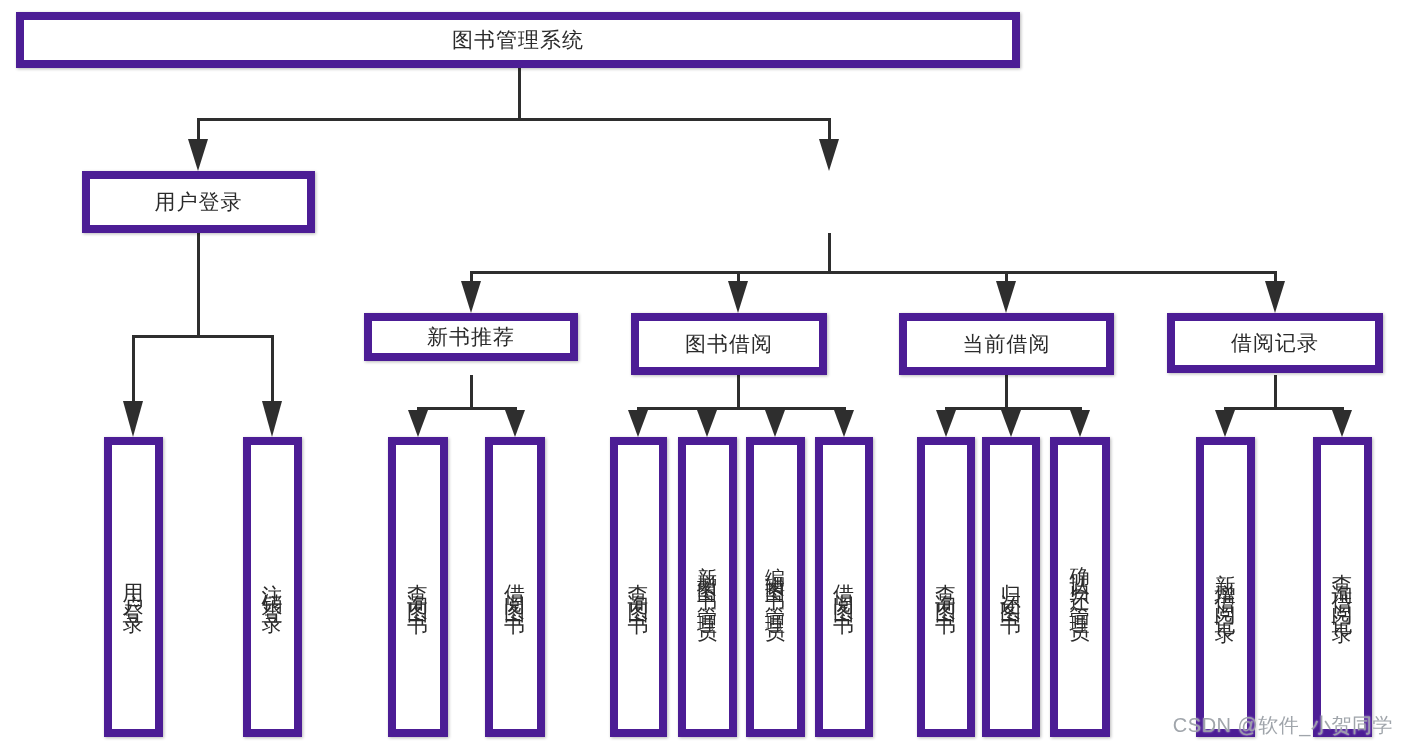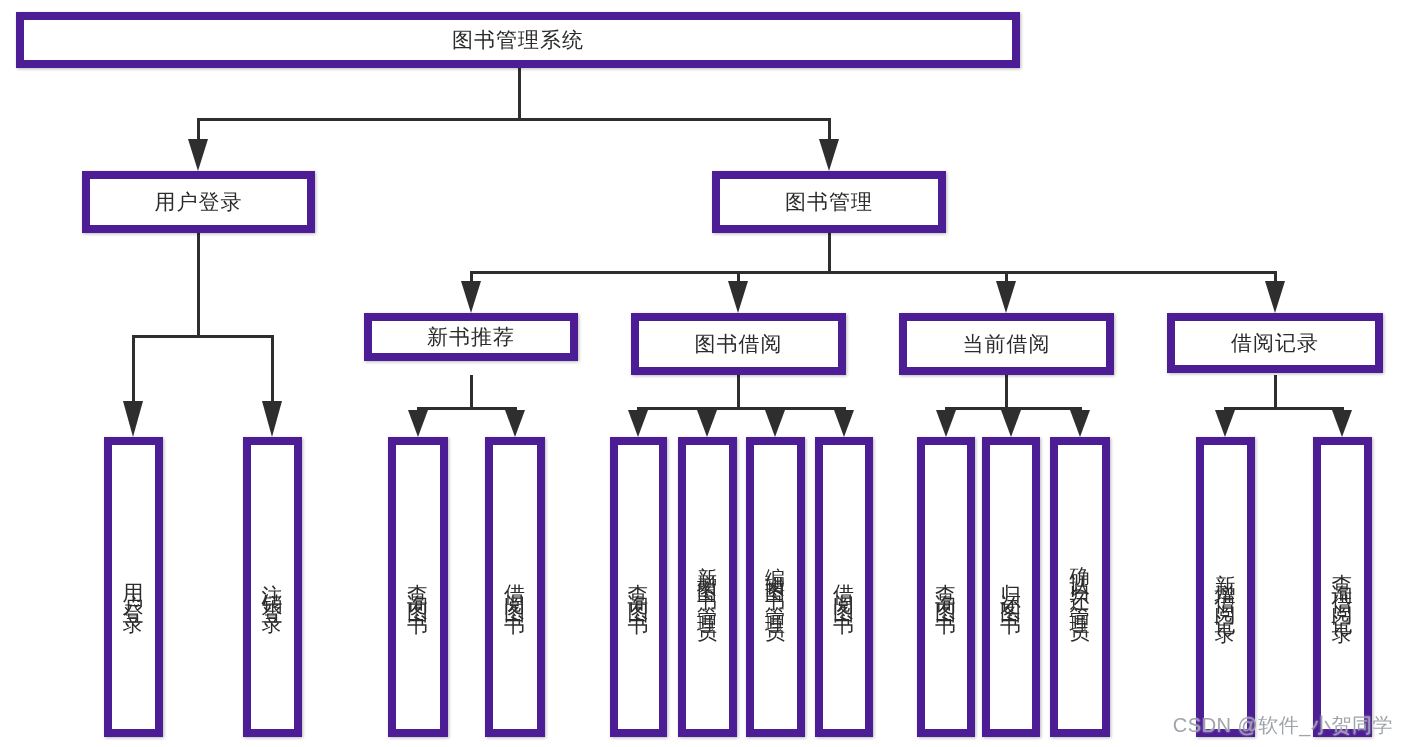--- a/index.html
+++ b/index.html
@@ -119,28 +119,25 @@
       <div style="position: absolute; left: 1332px; top: 410px; width: 0px; height: 0px; border-left: 10px solid transparent; border-right: 10px solid transparent; border-top: 27px solid rgb(46, 46, 46);"></div>
     </div>
 
   <div class="box hbox" style="left:16px; top:12px; width:1004px; height:56px;">
     <span class="lbl">图书管理系统</span>
   </div>
 
   <div class="box hbox" style="left:82px; top:171px; width:233px; height:62px;">
     <span class="lbl">用户登录</span>
   </div>
-  <div class="box hbox" style="left:712px; top:171px; width:234px; height:62px;">
-    <span class="lbl">图书管理</span>
-  </div>
 
   <div class="box hbox" style="left:364px; top:313px; width:214px; height:48px;">
     <span class="lbl">新书推荐</span>
   </div>
-  <div class="box hbox" style="left:631px; top:313px; width:215px; height:62px;">
+  <div class="box hbox" style="left:631px; top:313px; width:196px; height:62px;">
     <span class="lbl">图书借阅</span>
   </div>
   <div class="box hbox" style="left:899px; top:313px; width:215px; height:62px;">
     <span class="lbl">当前借阅</span>
   </div>
   <div class="box hbox" style="left:1167px; top:313px; width:216px; height:60px;">
     <span class="lbl">借阅记录</span>
   </div>
 
   <div class="box vbox" style="left:104px; top:437px; width:59px; height:300px;">

